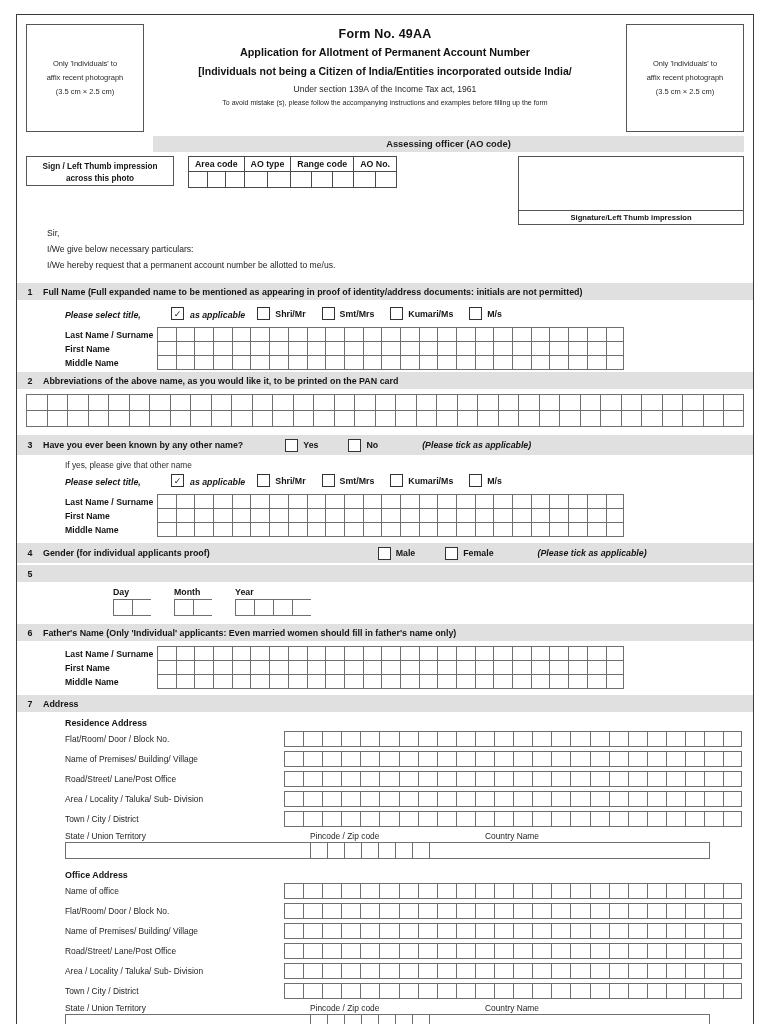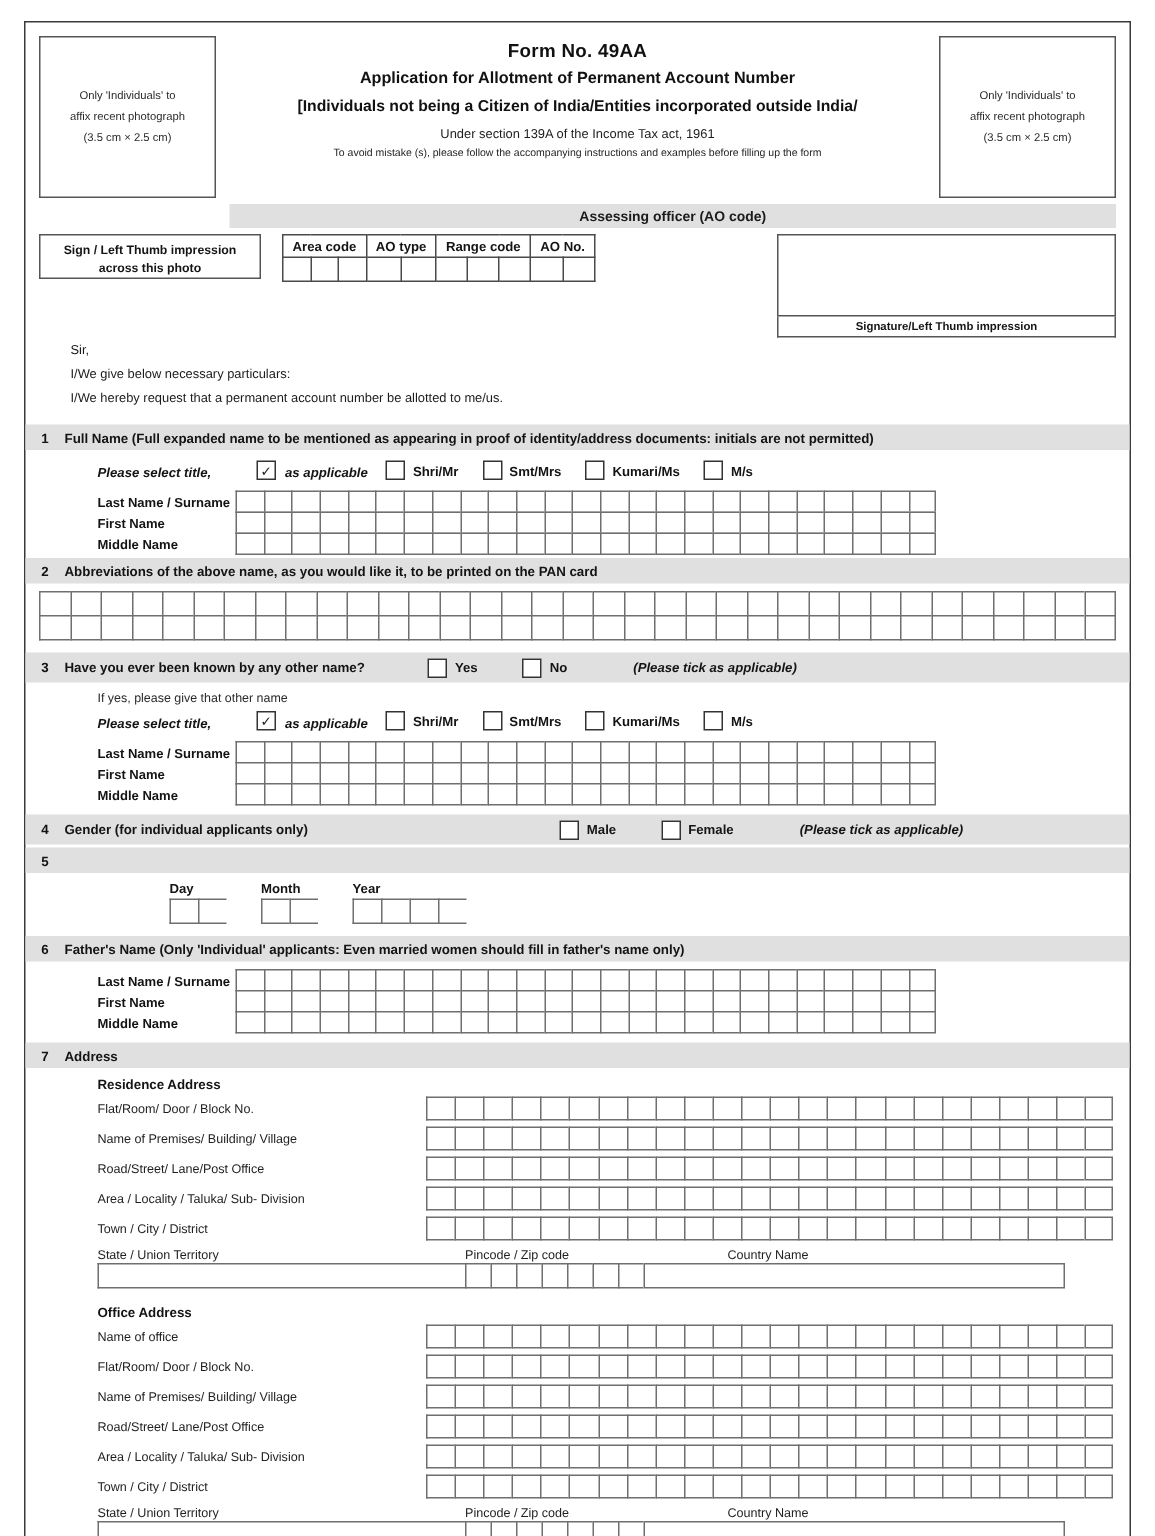--- a/index.html
+++ b/index.html
@@ -575,21 +575,21 @@
             <span class="bx" style="width: 18.7px; height: 15px;"></span>
             <span class="bx" style="width: 18.7px; height: 15px;"></span>
             <span class="bx" style="width: 18.7px; height: 15px;"></span>
             <span class="bx" style="width: 18.7px; height: 15px;"></span>
           </div>
         </div>
       </div>
 
     <div class="sec-bar" style="margin-top:6px;">
       <span class="sec-num">4</span>
-      <span class="sec-txt" style="flex:0 0 auto;">Gender (for individual applicants only)</span>
+      <span class="sec-txt" style="flex:0 0 auto;">Gender (for individual applicants proof)</span>
       <span class="cb" style="margin-left:168px;"></span>
       <span class="cb-lbl">Male</span>
       <span class="cb" style="margin-left:14px;"></span>
       <span class="cb-lbl">Female</span>
       <span class="cb-lbl ital" style="margin-left:28px;">(Please tick as applicable)</span>
     </div>
 
     <div class="sec-bar">
       <span class="sec-num">5</span>
     </div>

